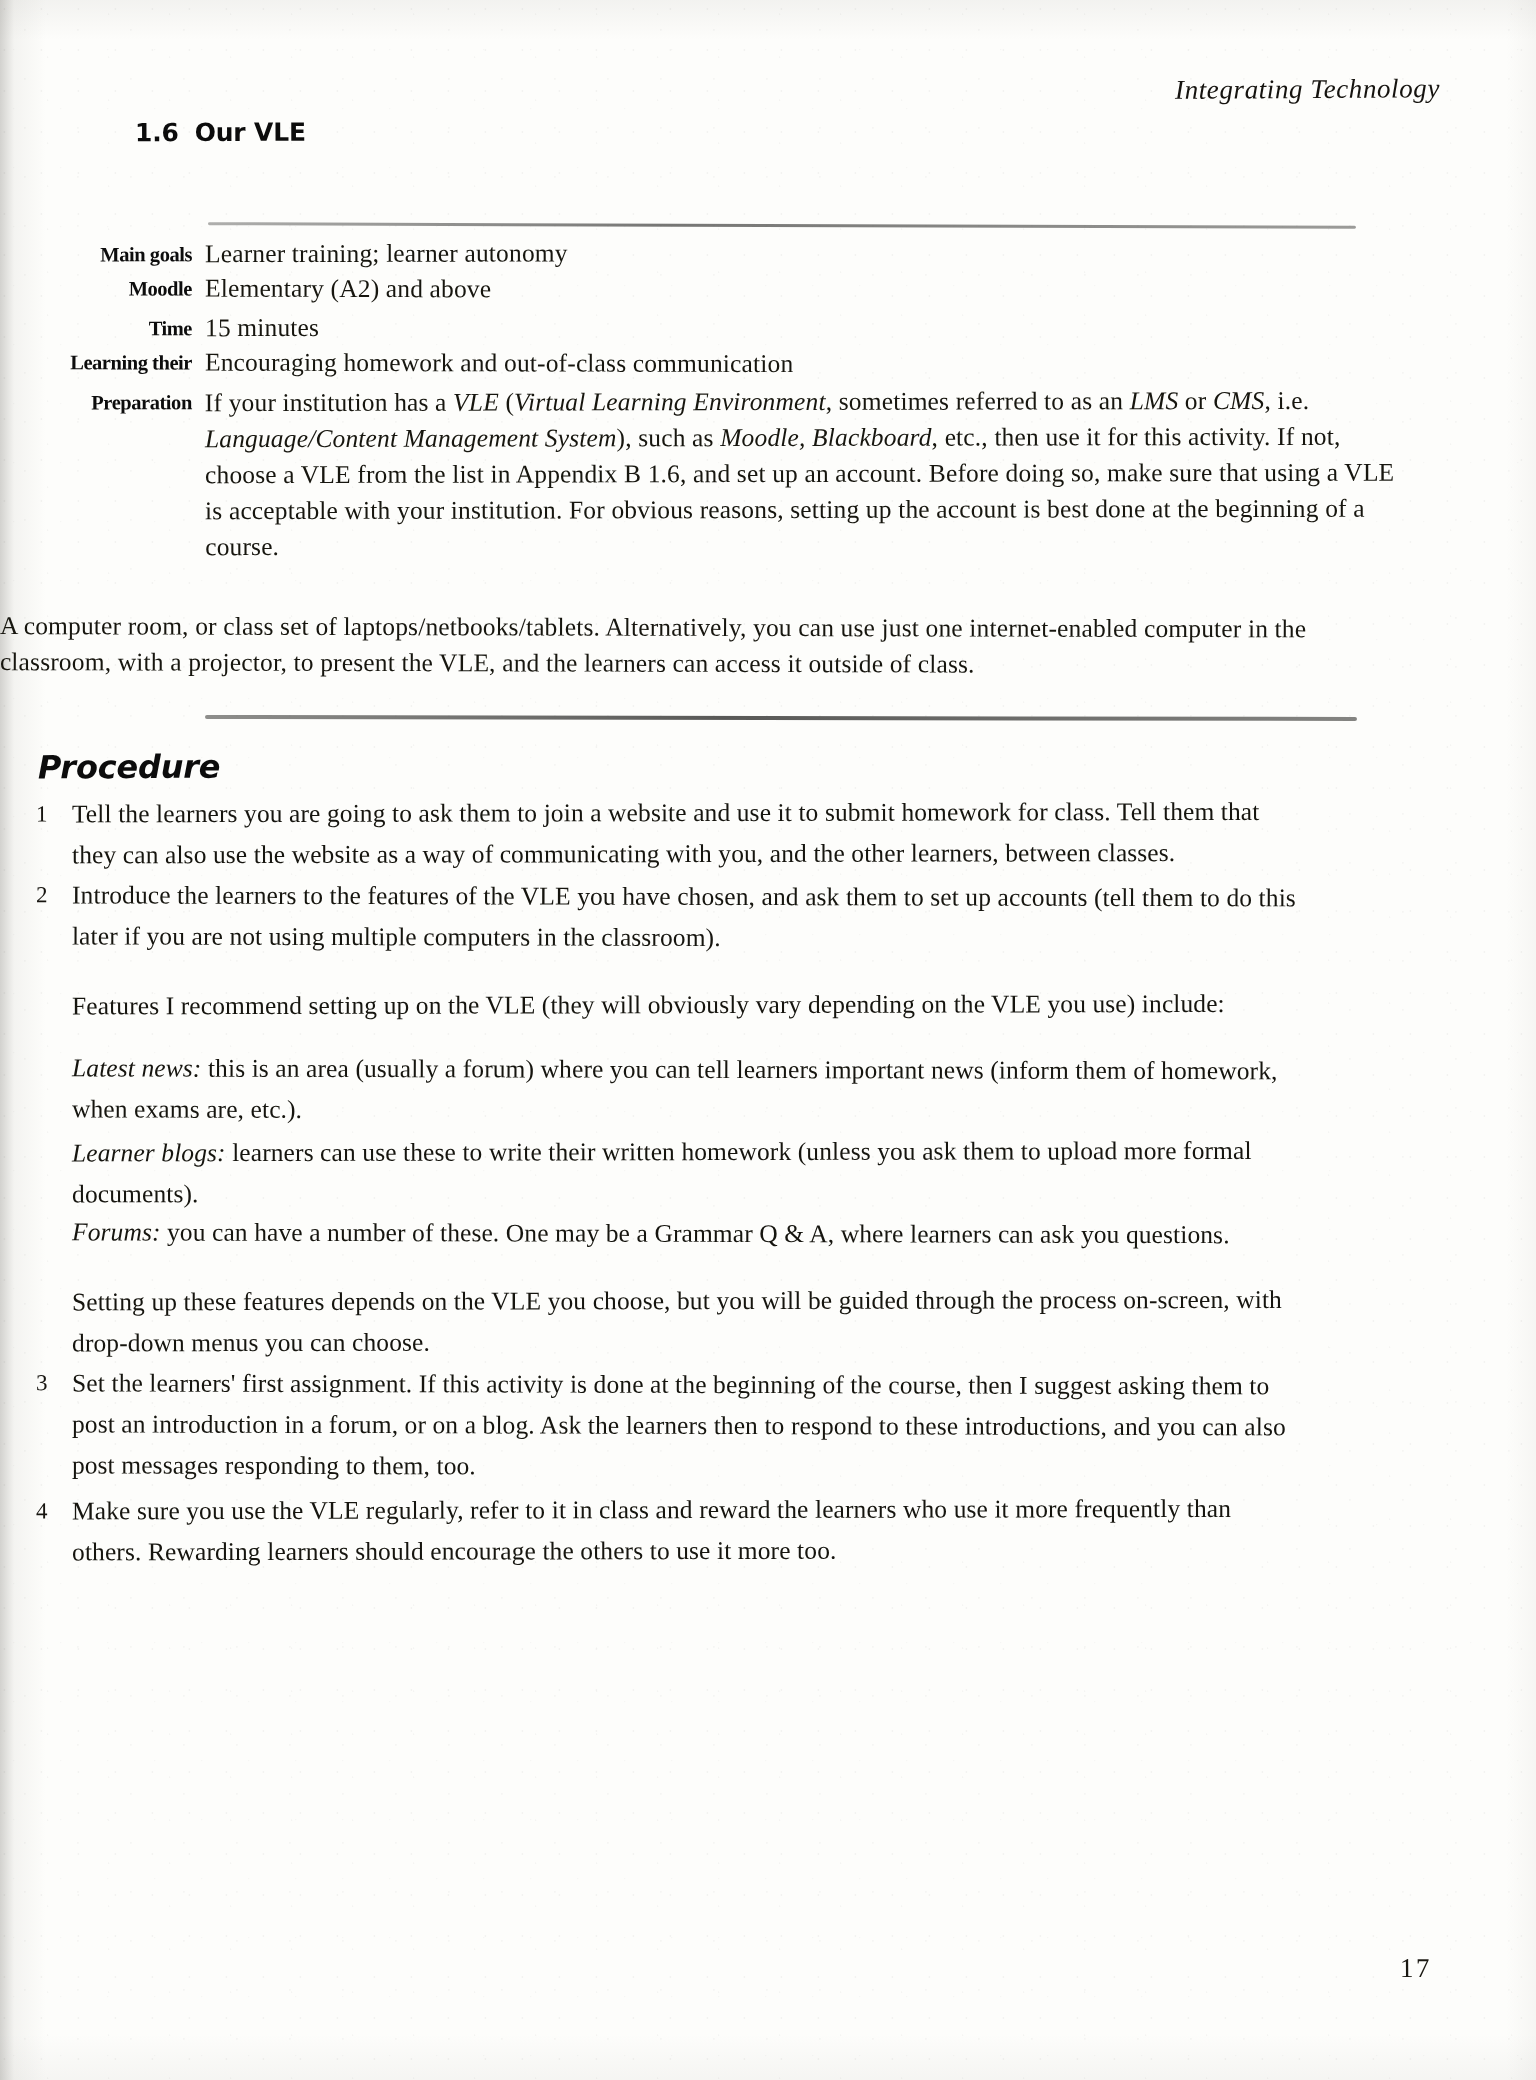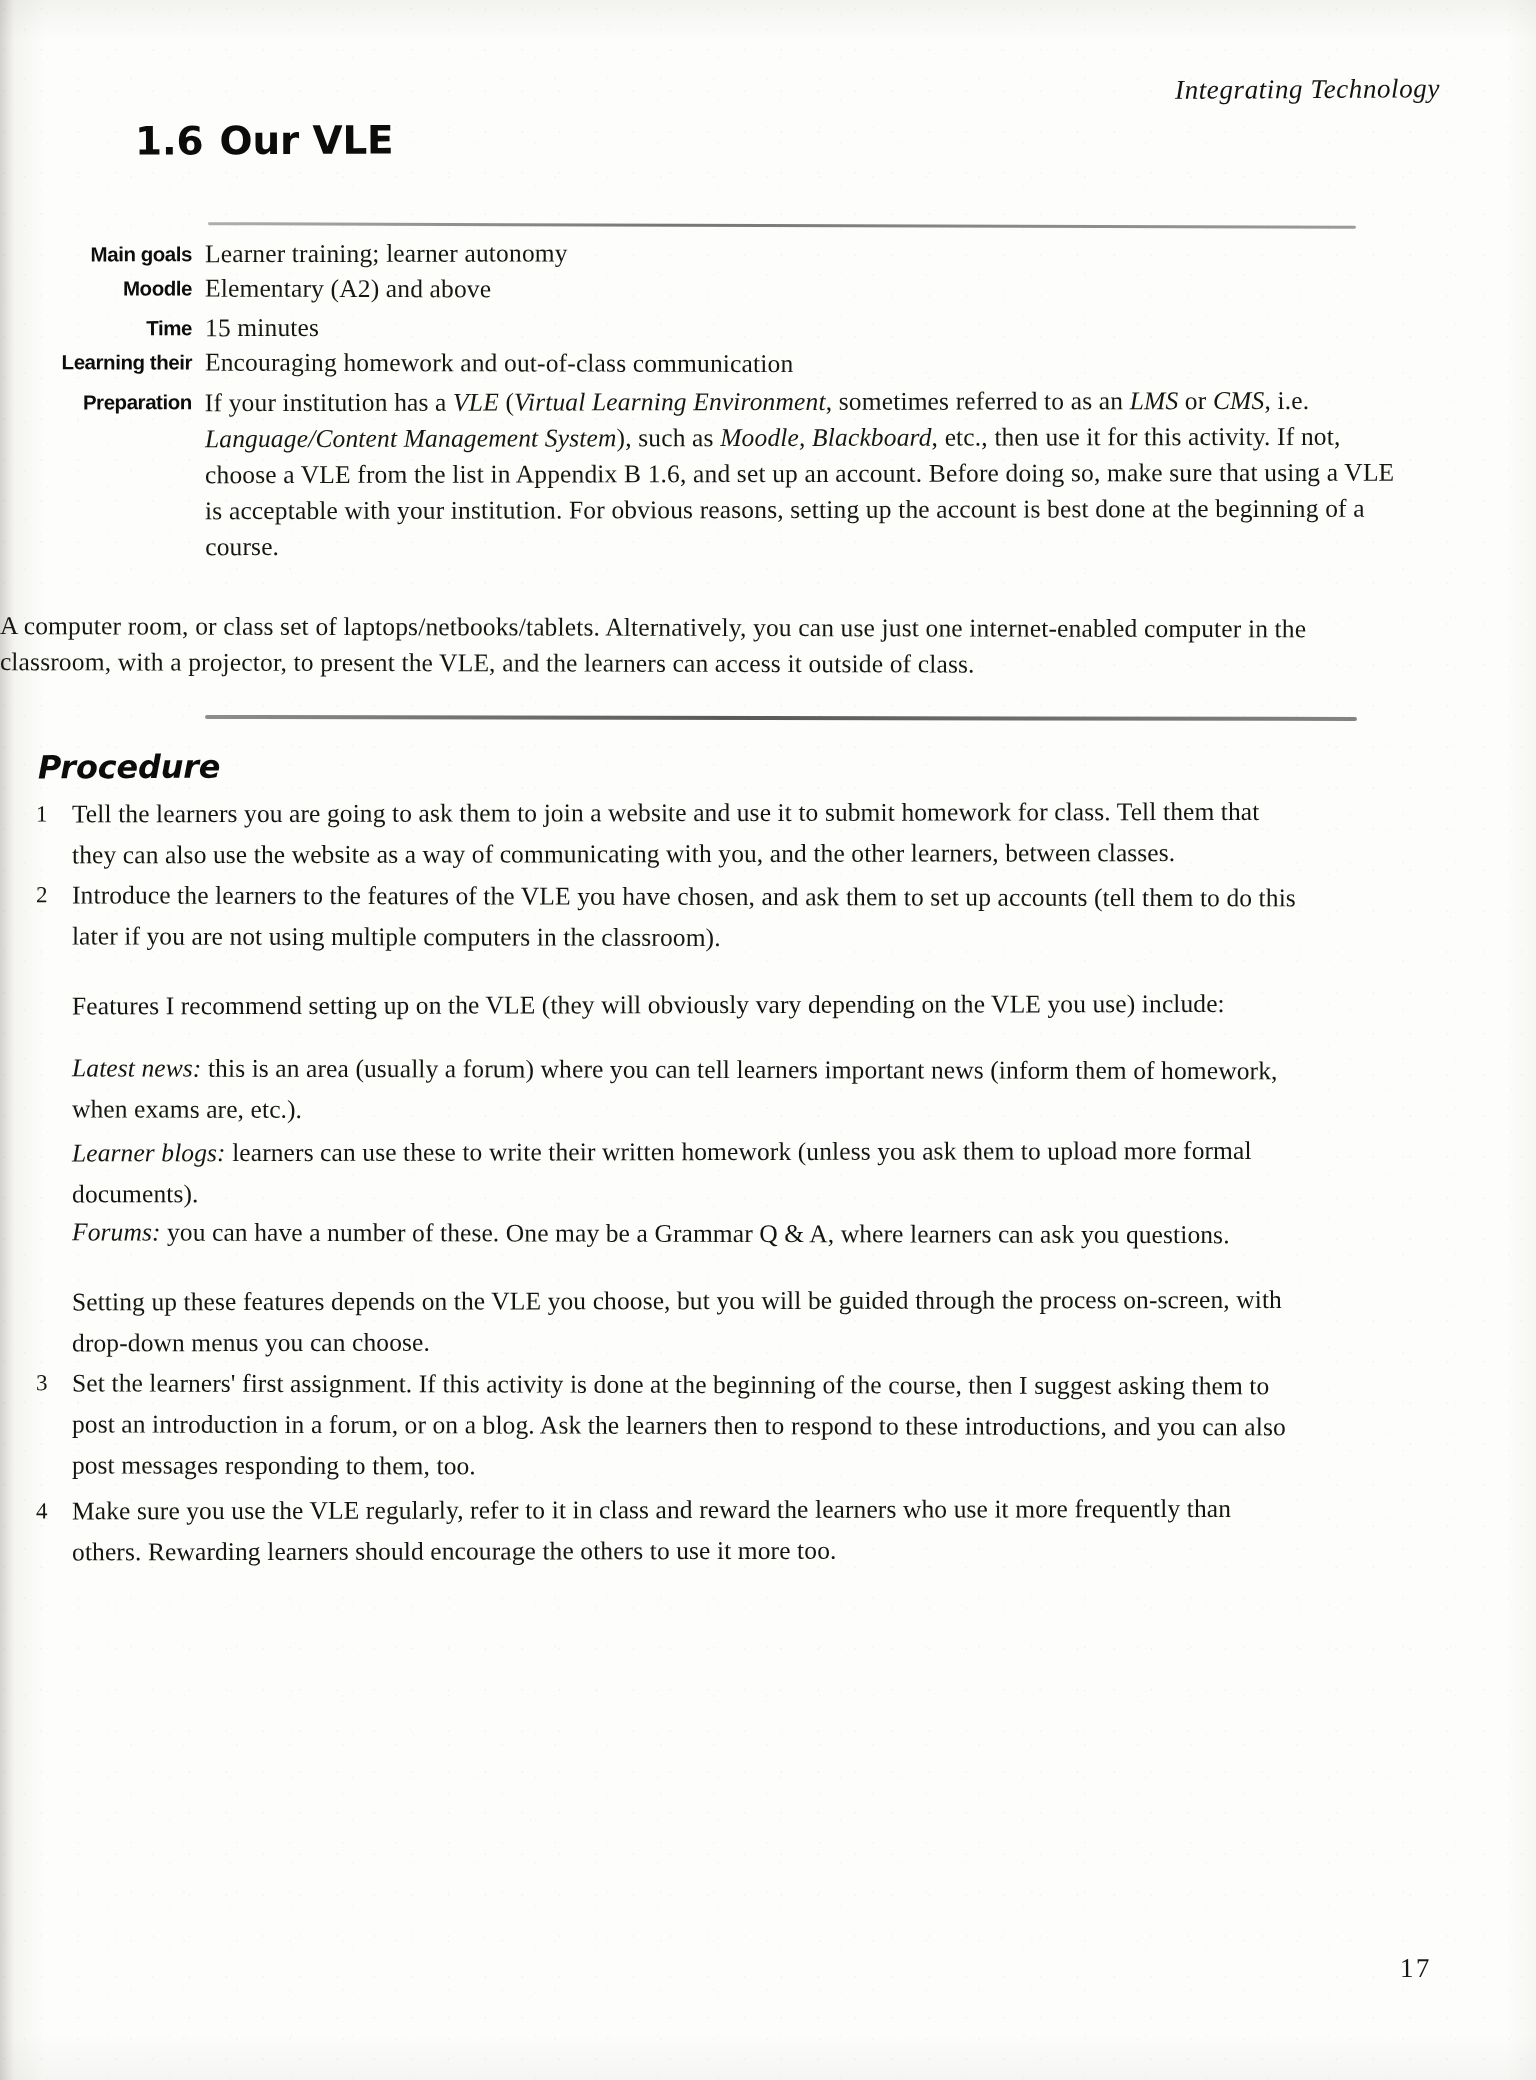--- a/index.html
+++ b/index.html
@@ -60,21 +60,21 @@
     white-space: nowrap;
   }
 
   
   .unit-title {
     position: absolute;
     top: 118px;
     left: 135px;
     font-family: "DejaVu Sans", sans-serif;
     font-weight: 700;
-    font-size: 39px;
+    font-size: 25px;
     letter-spacing: -0.2px;
     color: #0c0c0c;
     transform: rotate(-0.25deg);
     white-space: nowrap;
   }
   .unit-title .num { margin-right: 16px; }
 
   
   .rule {
     position: absolute;
@@ -106,21 +106,21 @@
     display: flex;
     align-items: flex-start;
     margin-bottom: 3px;
   }
   .meta-label {
     width: 205px;
     flex: 0 0 205px;
     text-align: right;
     padding-right: 13px;
     box-sizing: border-box;
-    font-family: Liberation Sans, sans-serif;
+    font-family: Liberation Serif, serif;
     font-weight: 700;
     font-size: 20.5px;
     line-height: 34px;
     letter-spacing: -0.45px;
     color: #0d0d0d;
   }
   .meta-label.two-line { line-height: 31px; }
   .meta-value {
     flex: 1 1 auto;
     padding-right: 175px;

